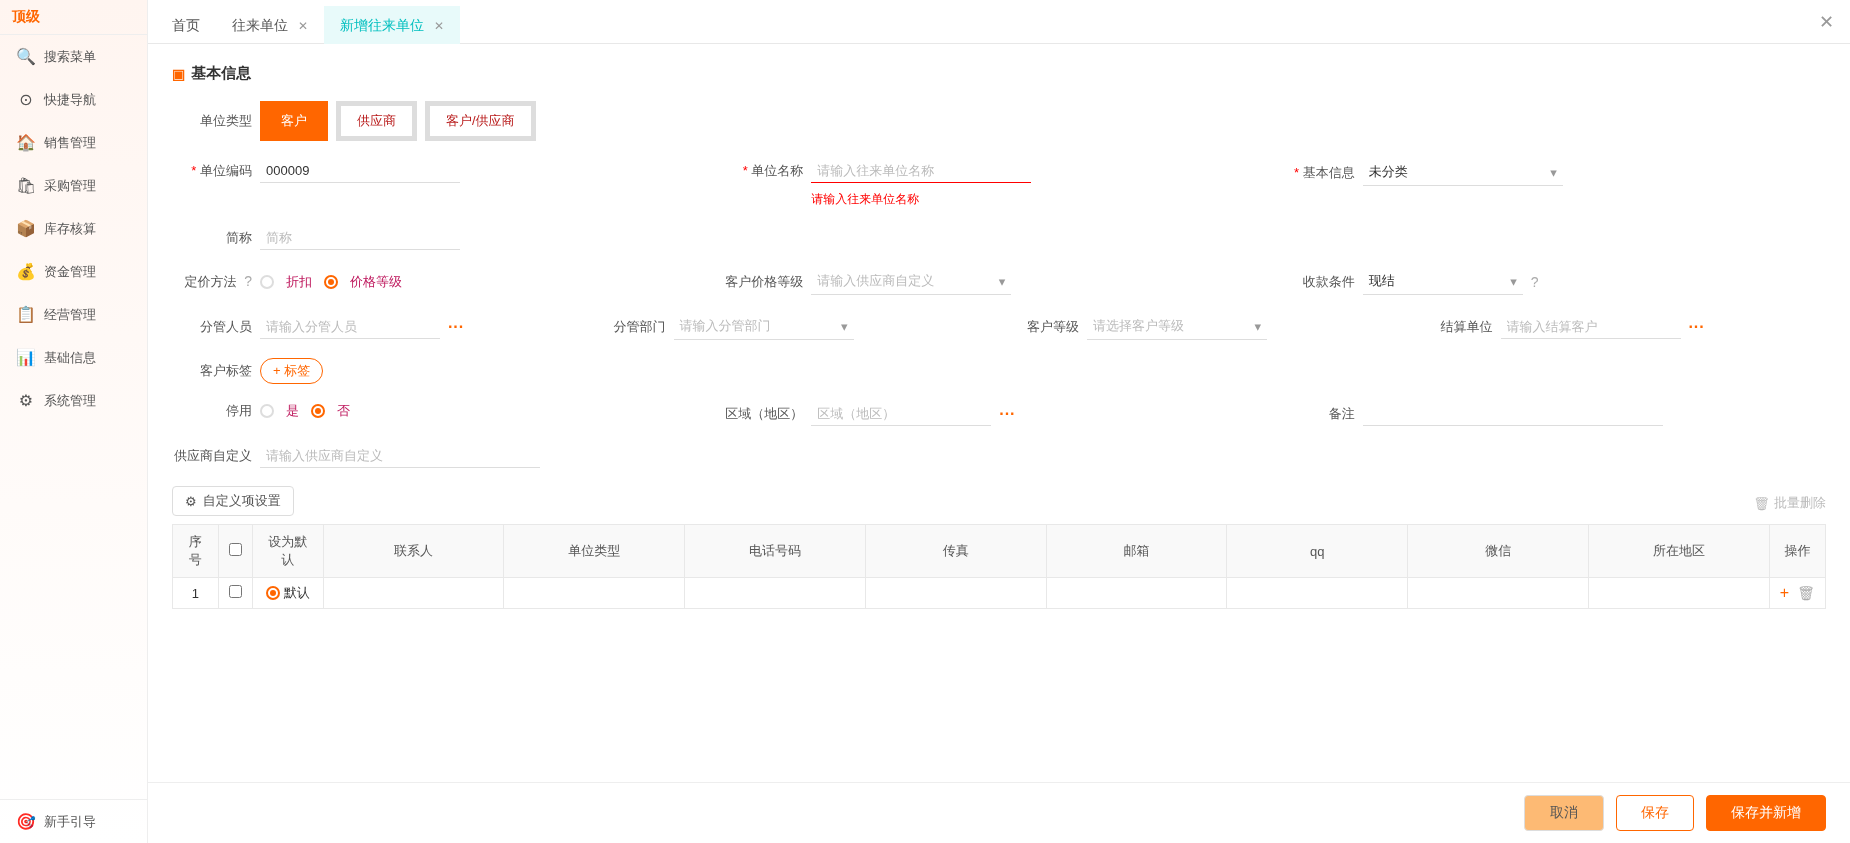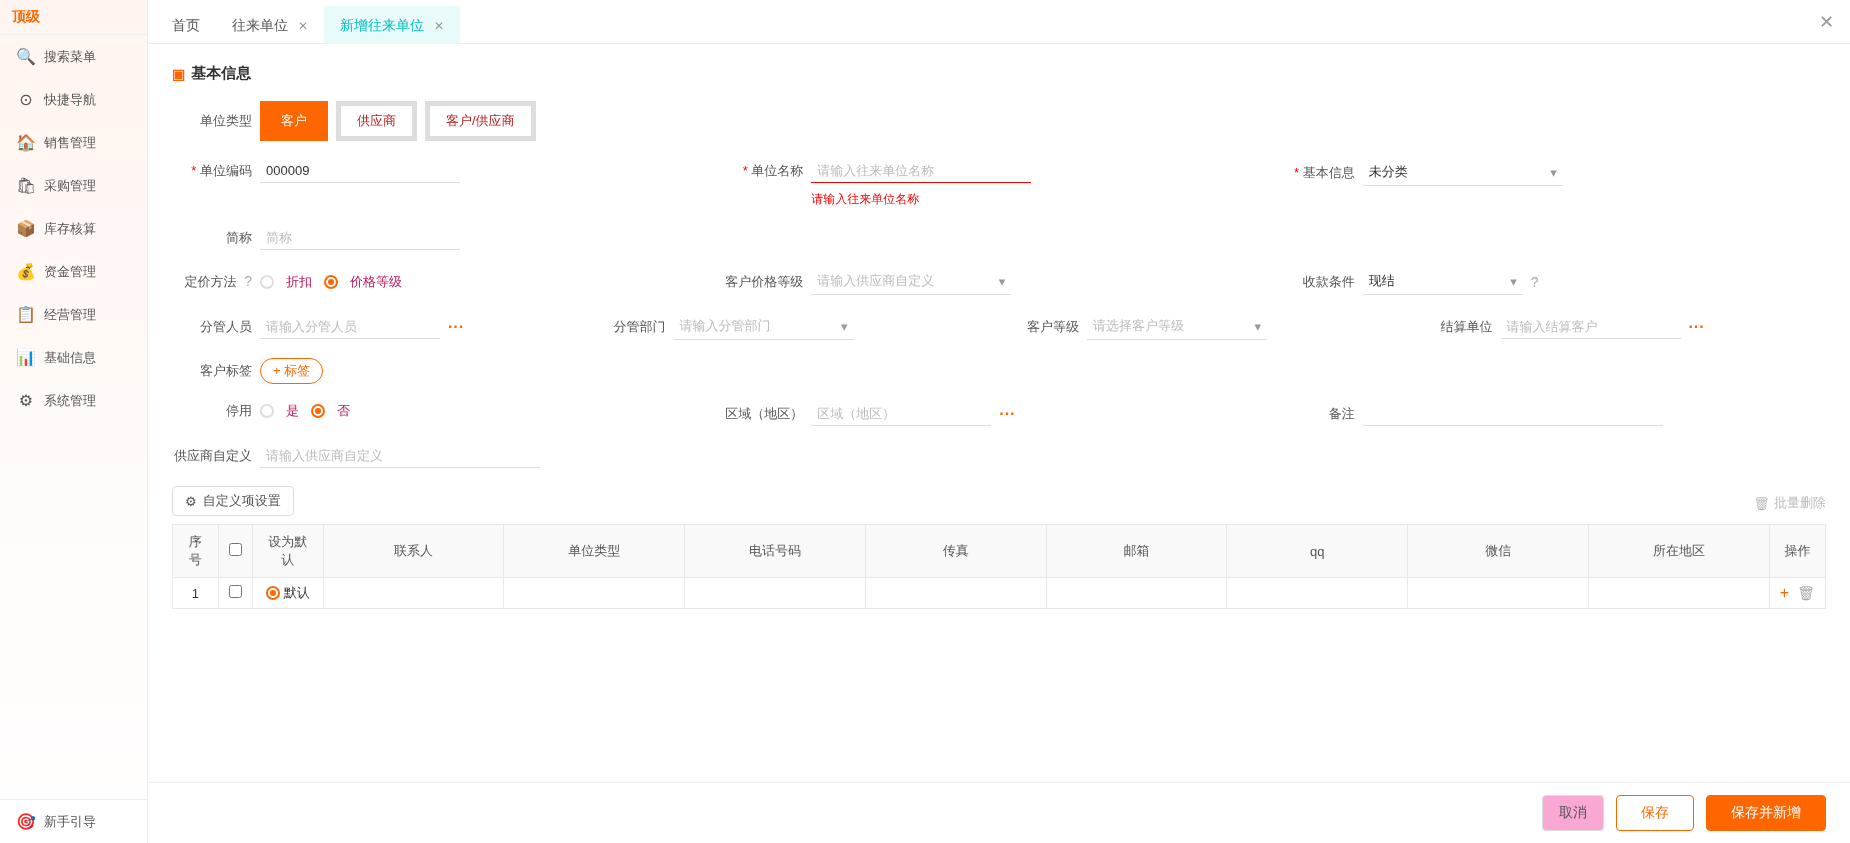--- a/index.html
+++ b/index.html
@@ -214,21 +214,21 @@
     .bottom-bar {
       display: flex;
       align-items: center;
       justify-content: flex-end;
       gap: 12px;
       padding: 12px 24px;
       border-top: 1px solid #eee;
       background: #fff;
       flex-shrink: 0;
     }
-    .btn-cancel { background: #f9a8d4; border: 1px solid #ddd; color: #555; padding: 8px 16px; border-radius: 4px; cursor: pointer; font-size: 14px; }
+    .btn-cancel { background: #fdba74; border: 1px solid #ddd; color: #555; padding: 8px 25px; border-radius: 4px; cursor: pointer; font-size: 14px; }
     .btn-save { background: #fff; border: 1px solid #f60; color: #f60; padding: 8px 24px; border-radius: 4px; cursor: pointer; font-size: 14px; }
     .btn-save-new { background: #f60; border: 1px solid #f60; color: #fff; padding: 8px 24px; border-radius: 4px; cursor: pointer; font-size: 14px; }
   </style>
 </head>
 <body>
 
 <div class="sidebar">
   <div class="sidebar-logo">顶级</div>
   <div class="sidebar-item">
     <span class="icon">🔍</span>

